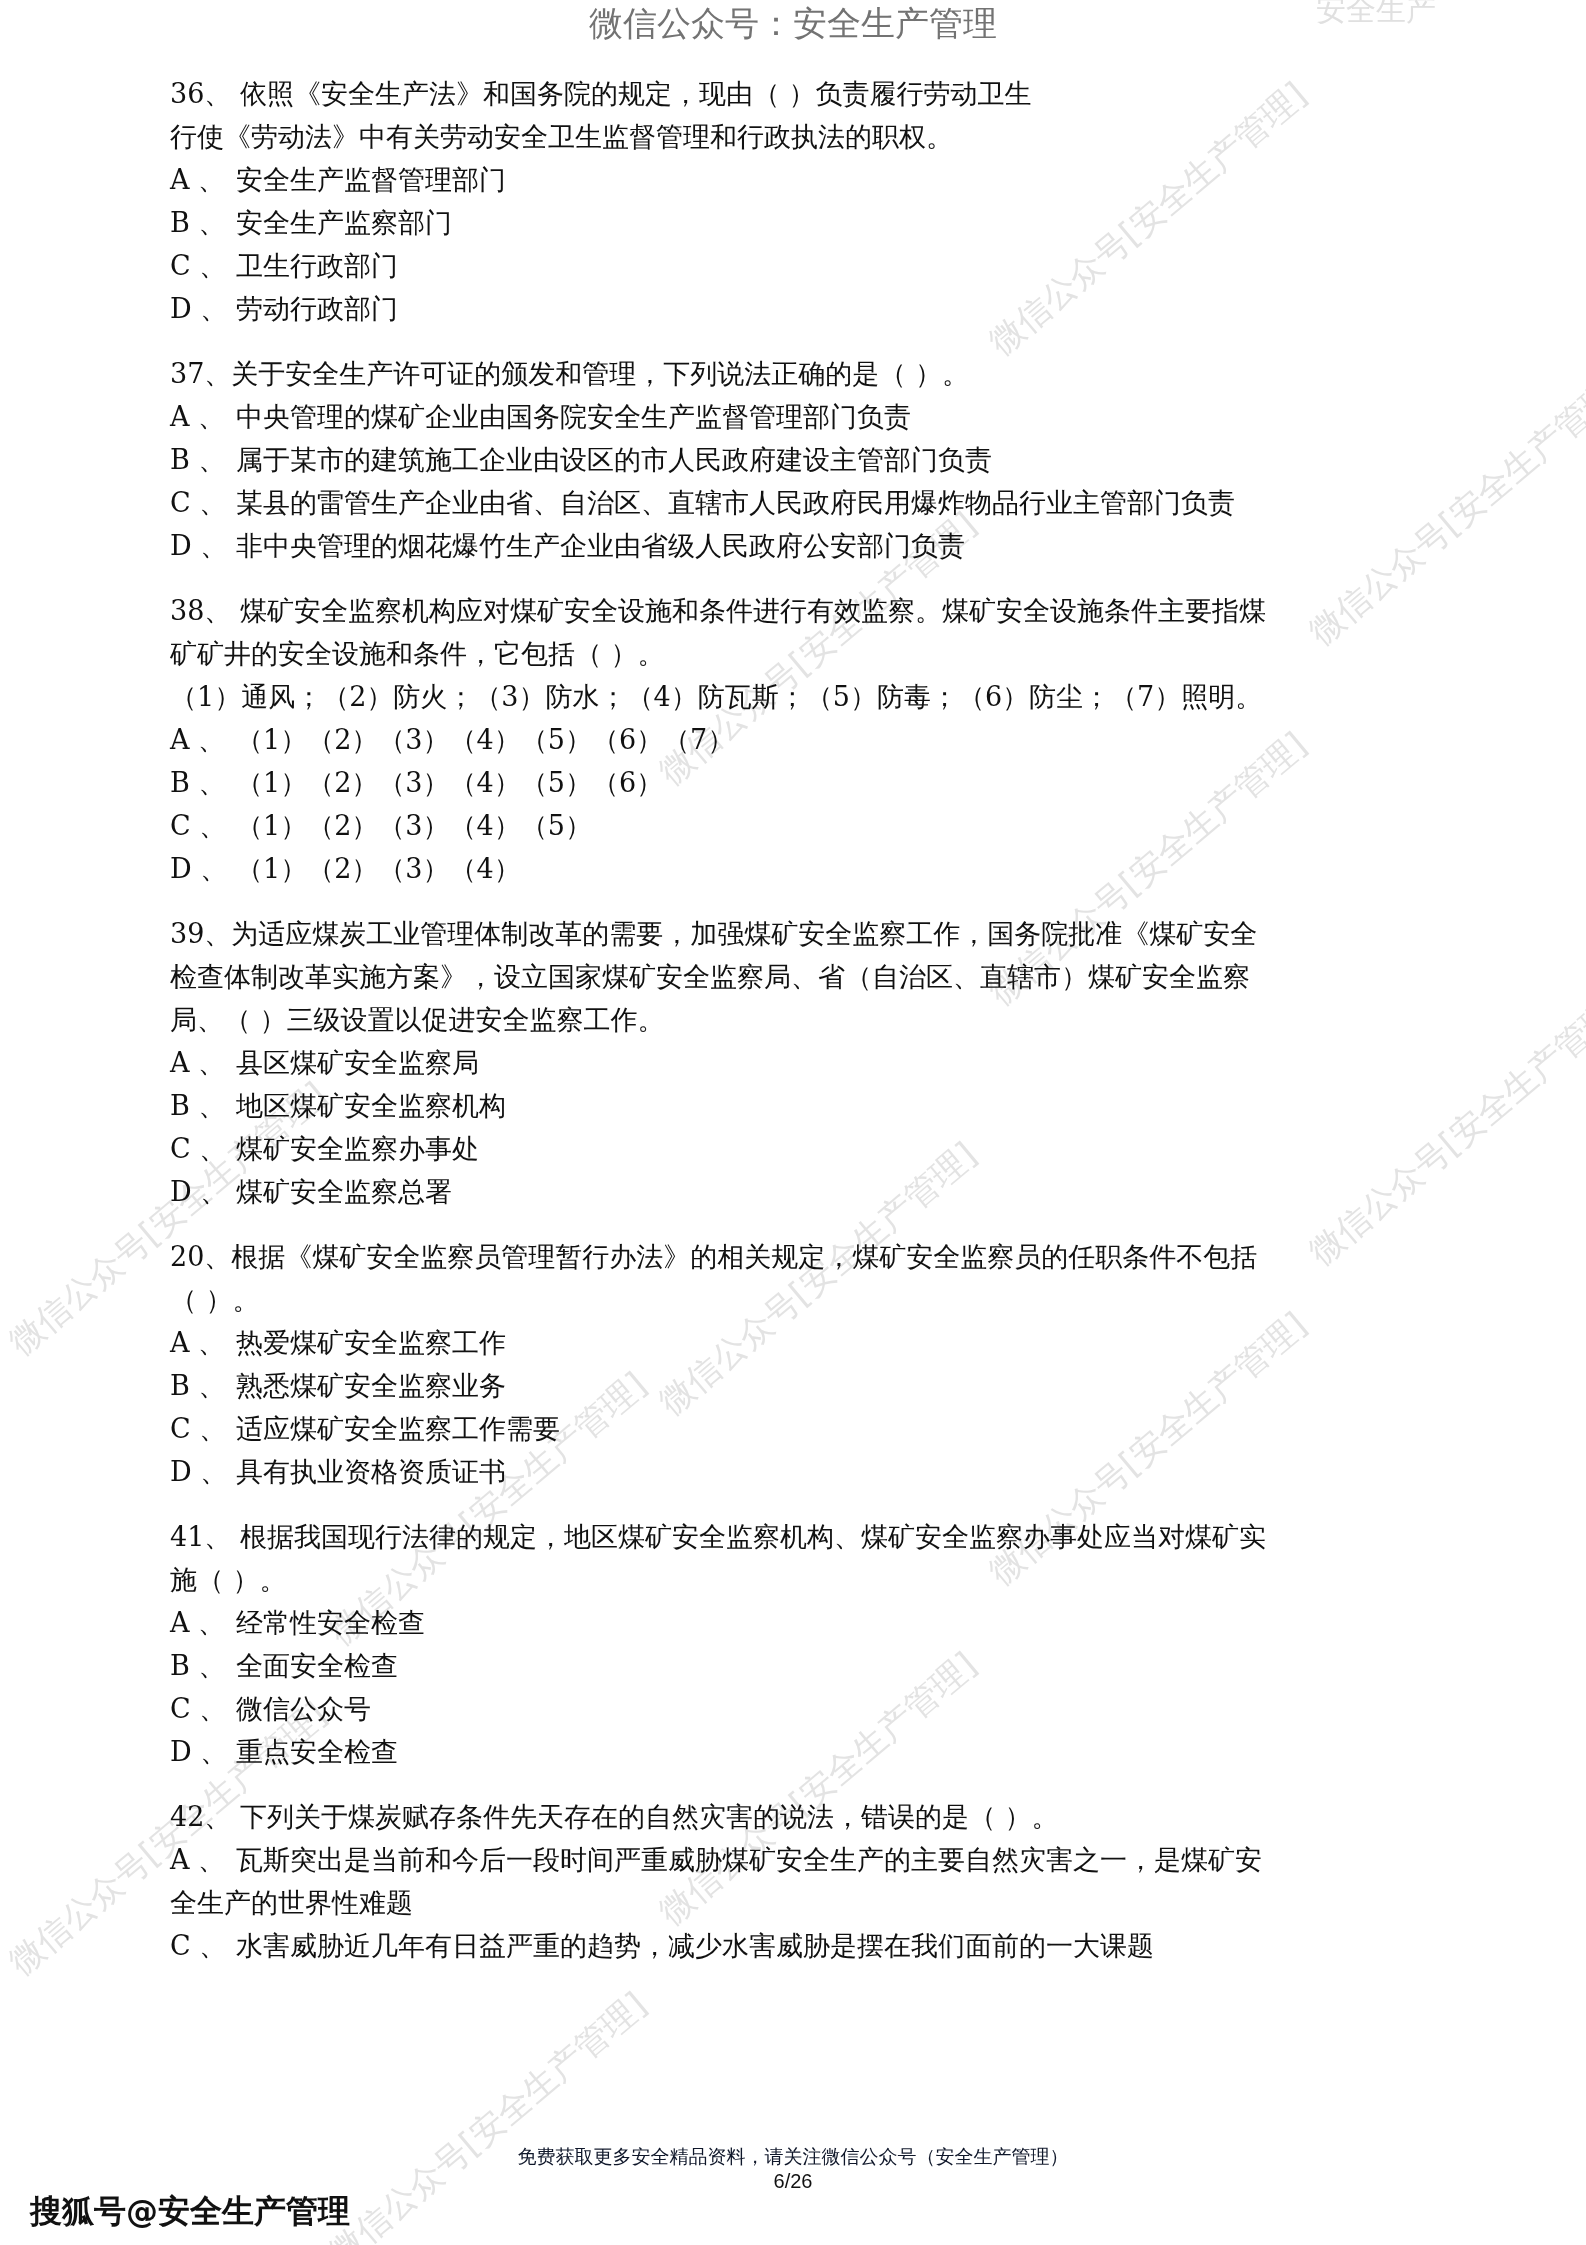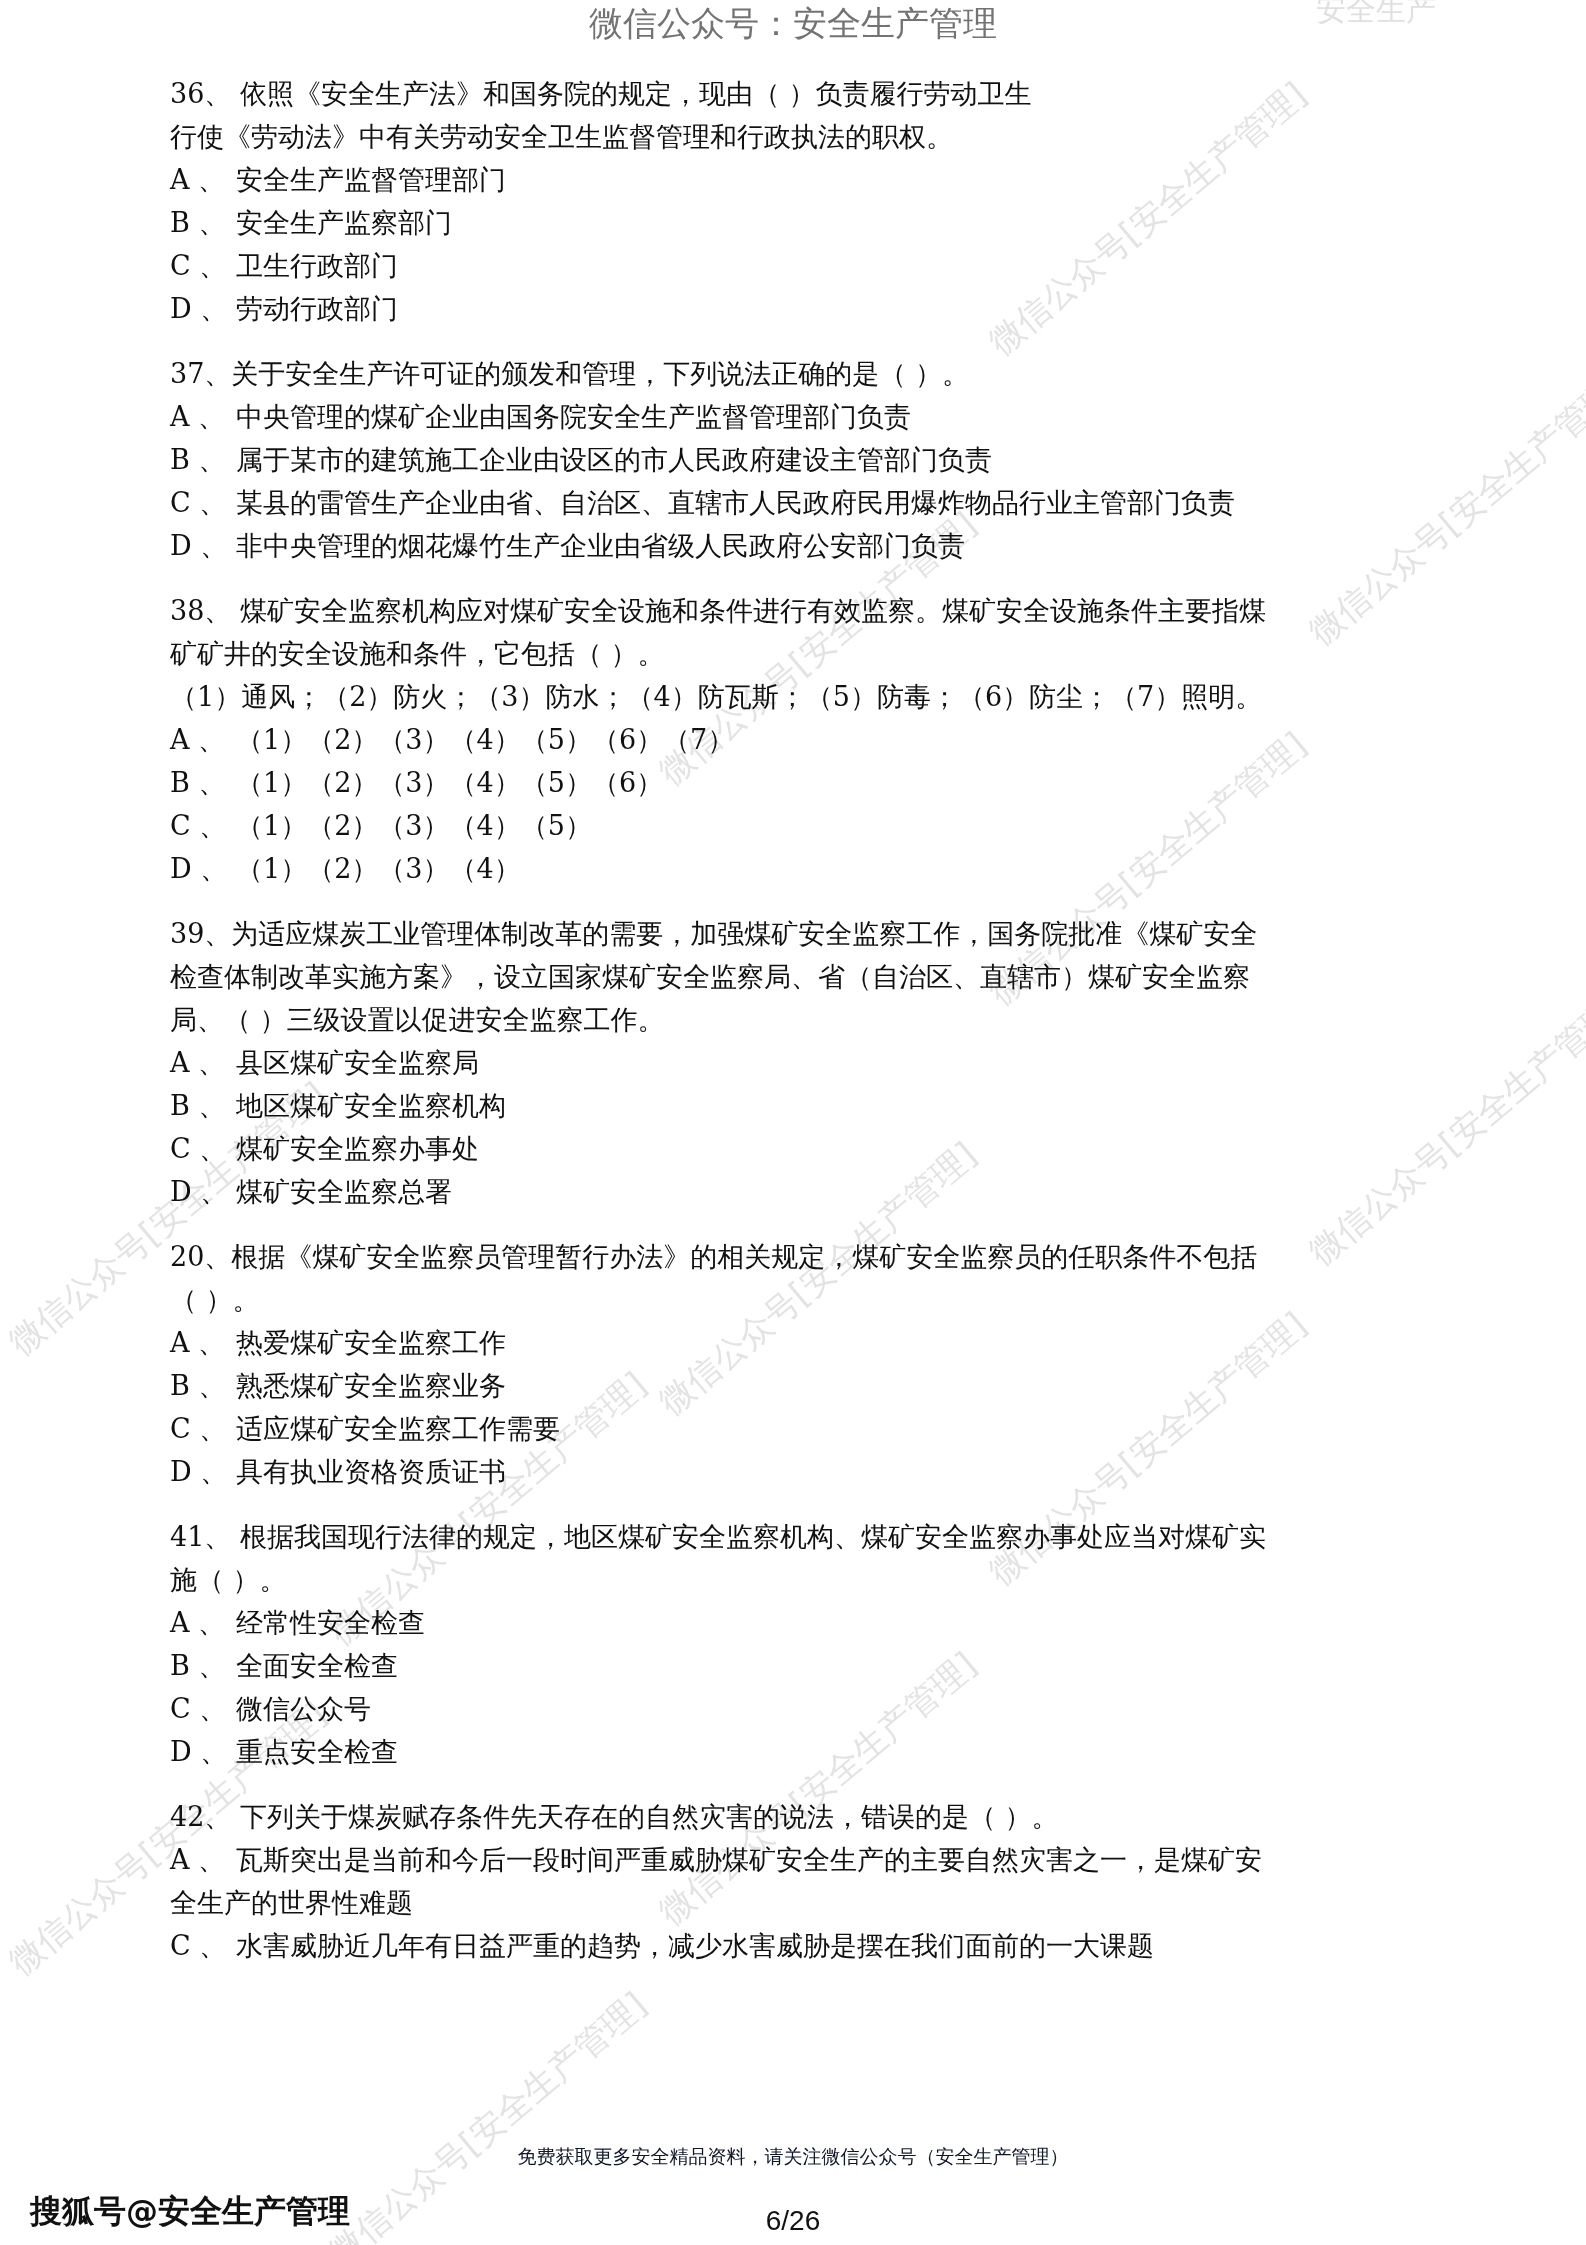--- a/index.html
+++ b/index.html
@@ -28,21 +28,21 @@
       position: absolute; font-size: 34px; color: #e3e3e3; white-space: nowrap;
       transform: rotate(-40deg); transform-origin: left top;
       font-family: "DejaVu Sans", sans-serif;
     }
     .footer-note {
       position: absolute; top: 2144px; left: 0; width: 1586px; text-align: center;
       font-size: 19px; color: #0f172a; font-family: "DejaVu Serif", serif;
     }
     .page-number {
       position: absolute; top: 2170px; left: 0; width: 1586px; text-align: center;
-      font-size: 28px; color: #111111; font-family: "Liberation Sans", sans-serif; margin-top: 35px;
+      font-size: 20px; color: #111111; font-family: "Liberation Sans", sans-serif;
     }
     .source-tag {
       position: absolute; top: 2190px; left: 30px; font-size: 32px; color: #111111;
       font-family: "DejaVu Sans", sans-serif; font-weight: bold;
     }
   </style>
 </head>
 <body>
 
 <div class="page">

